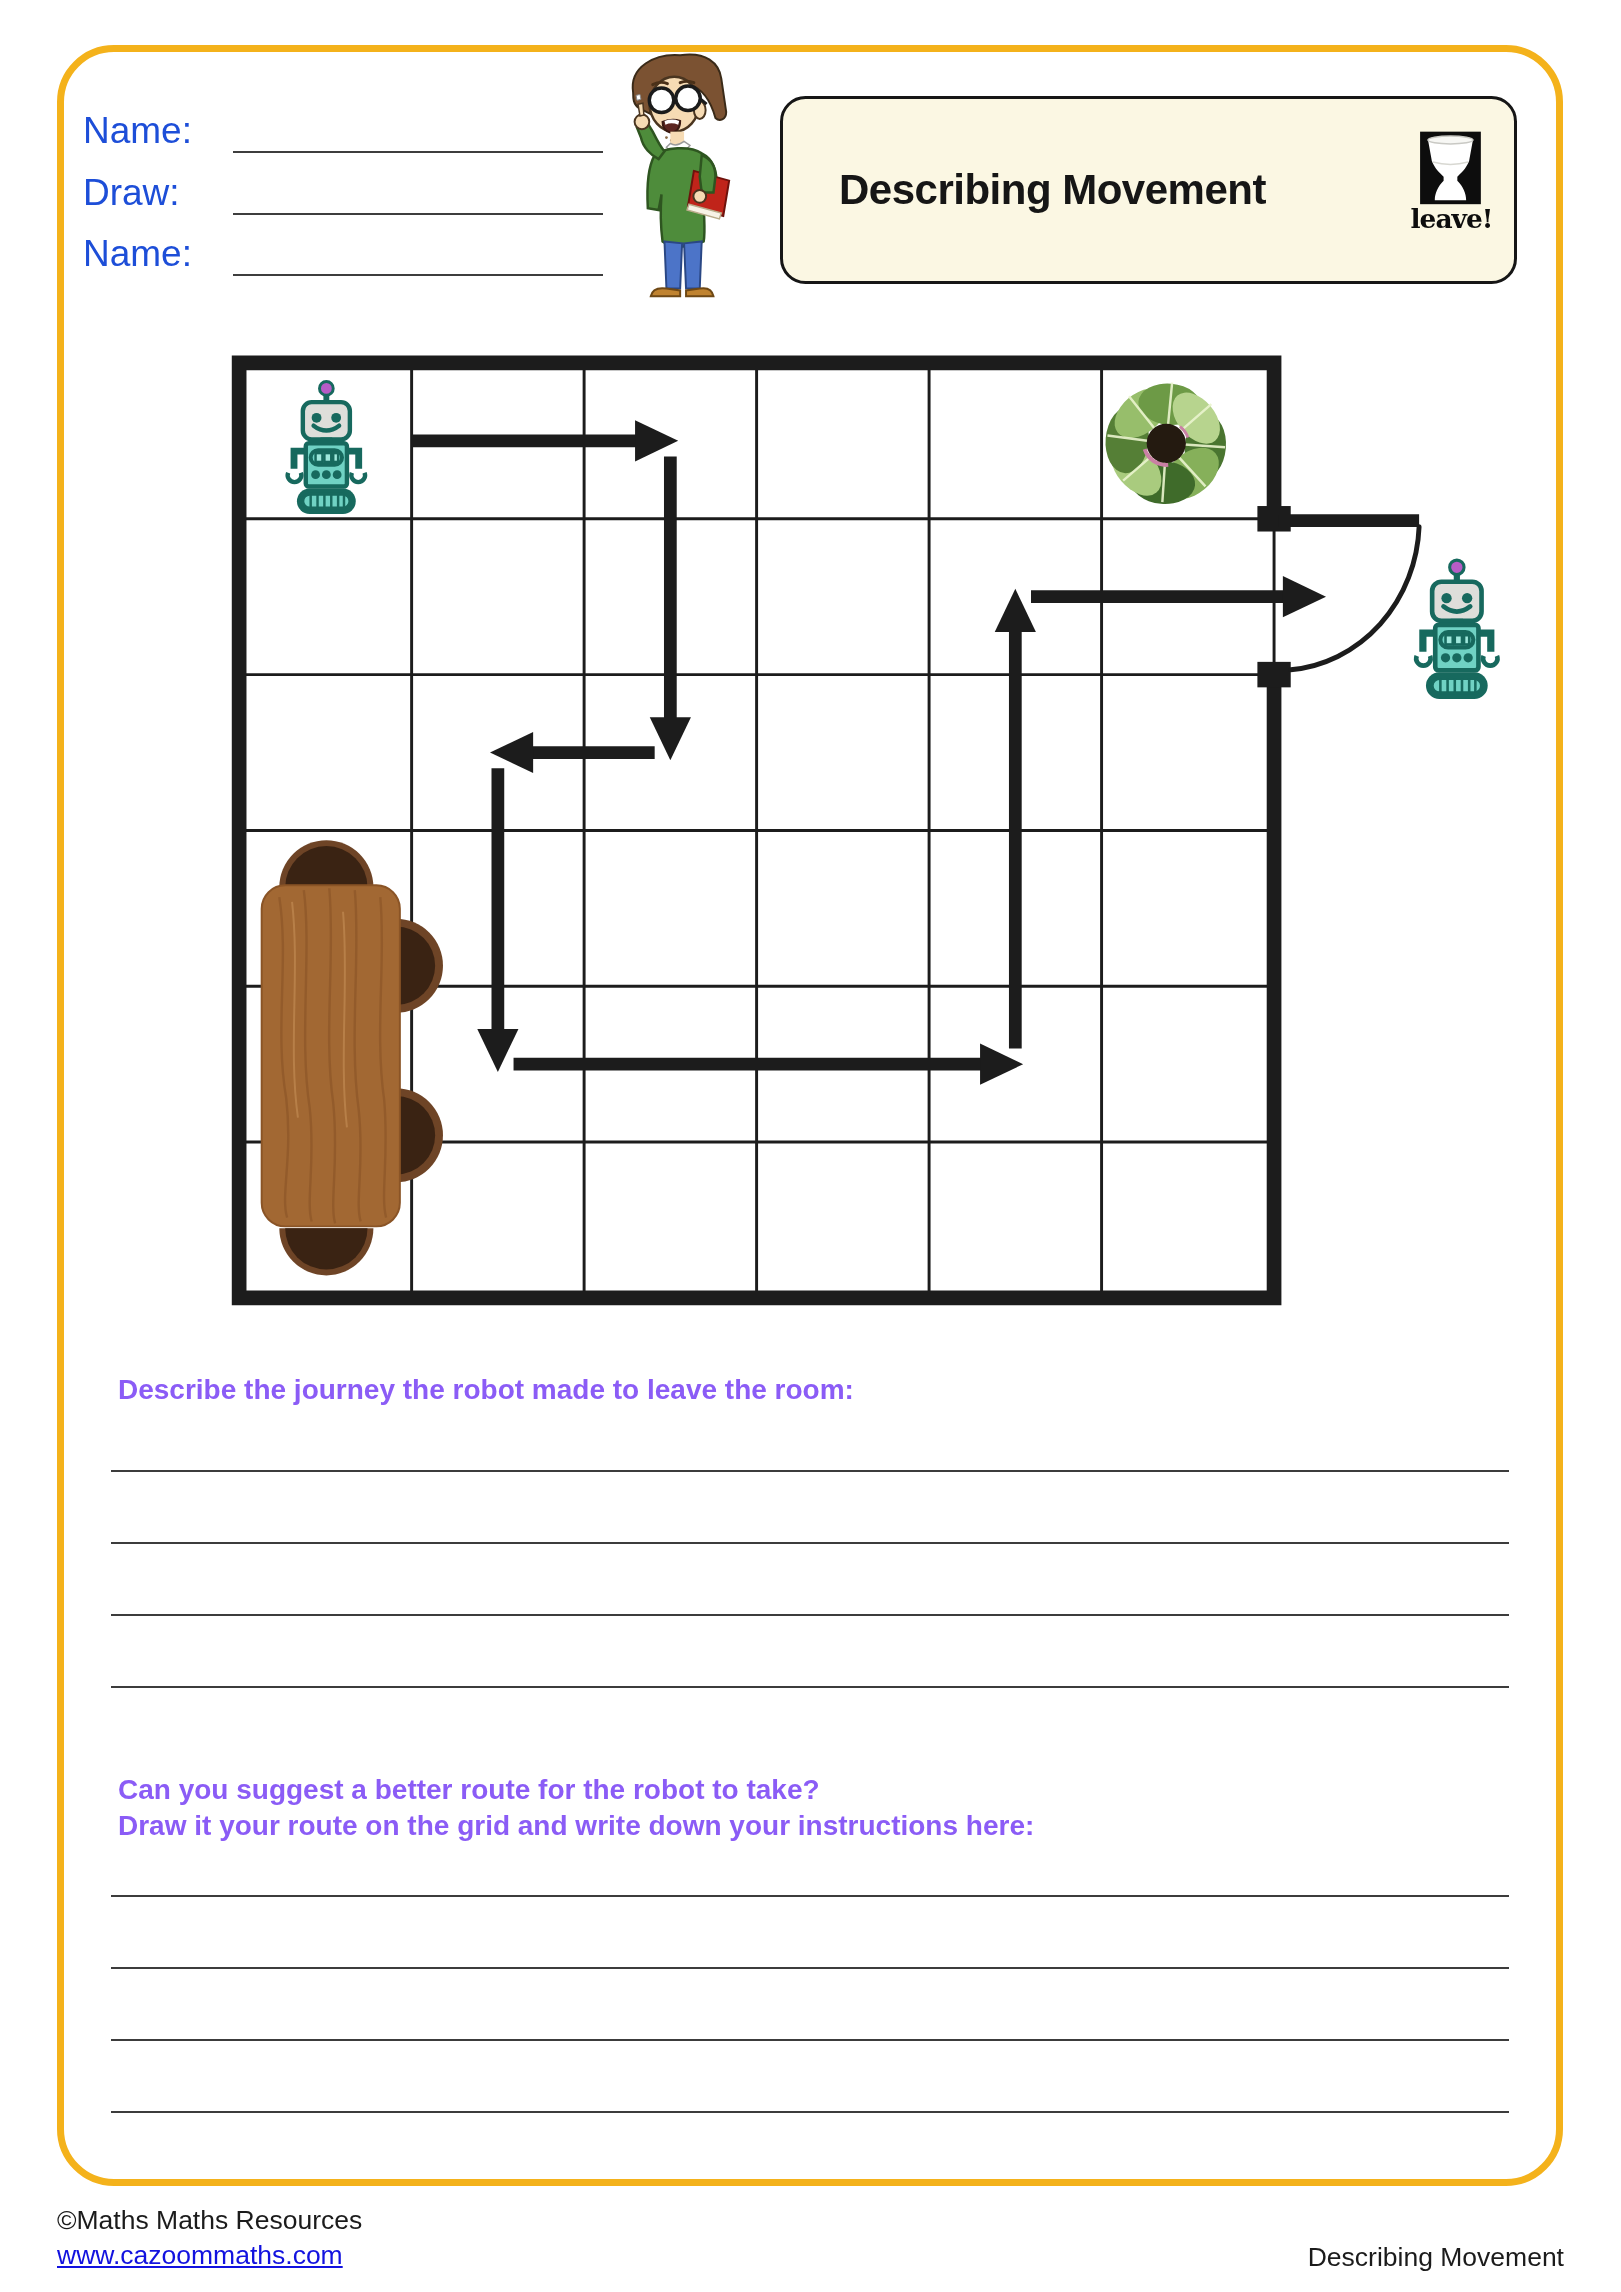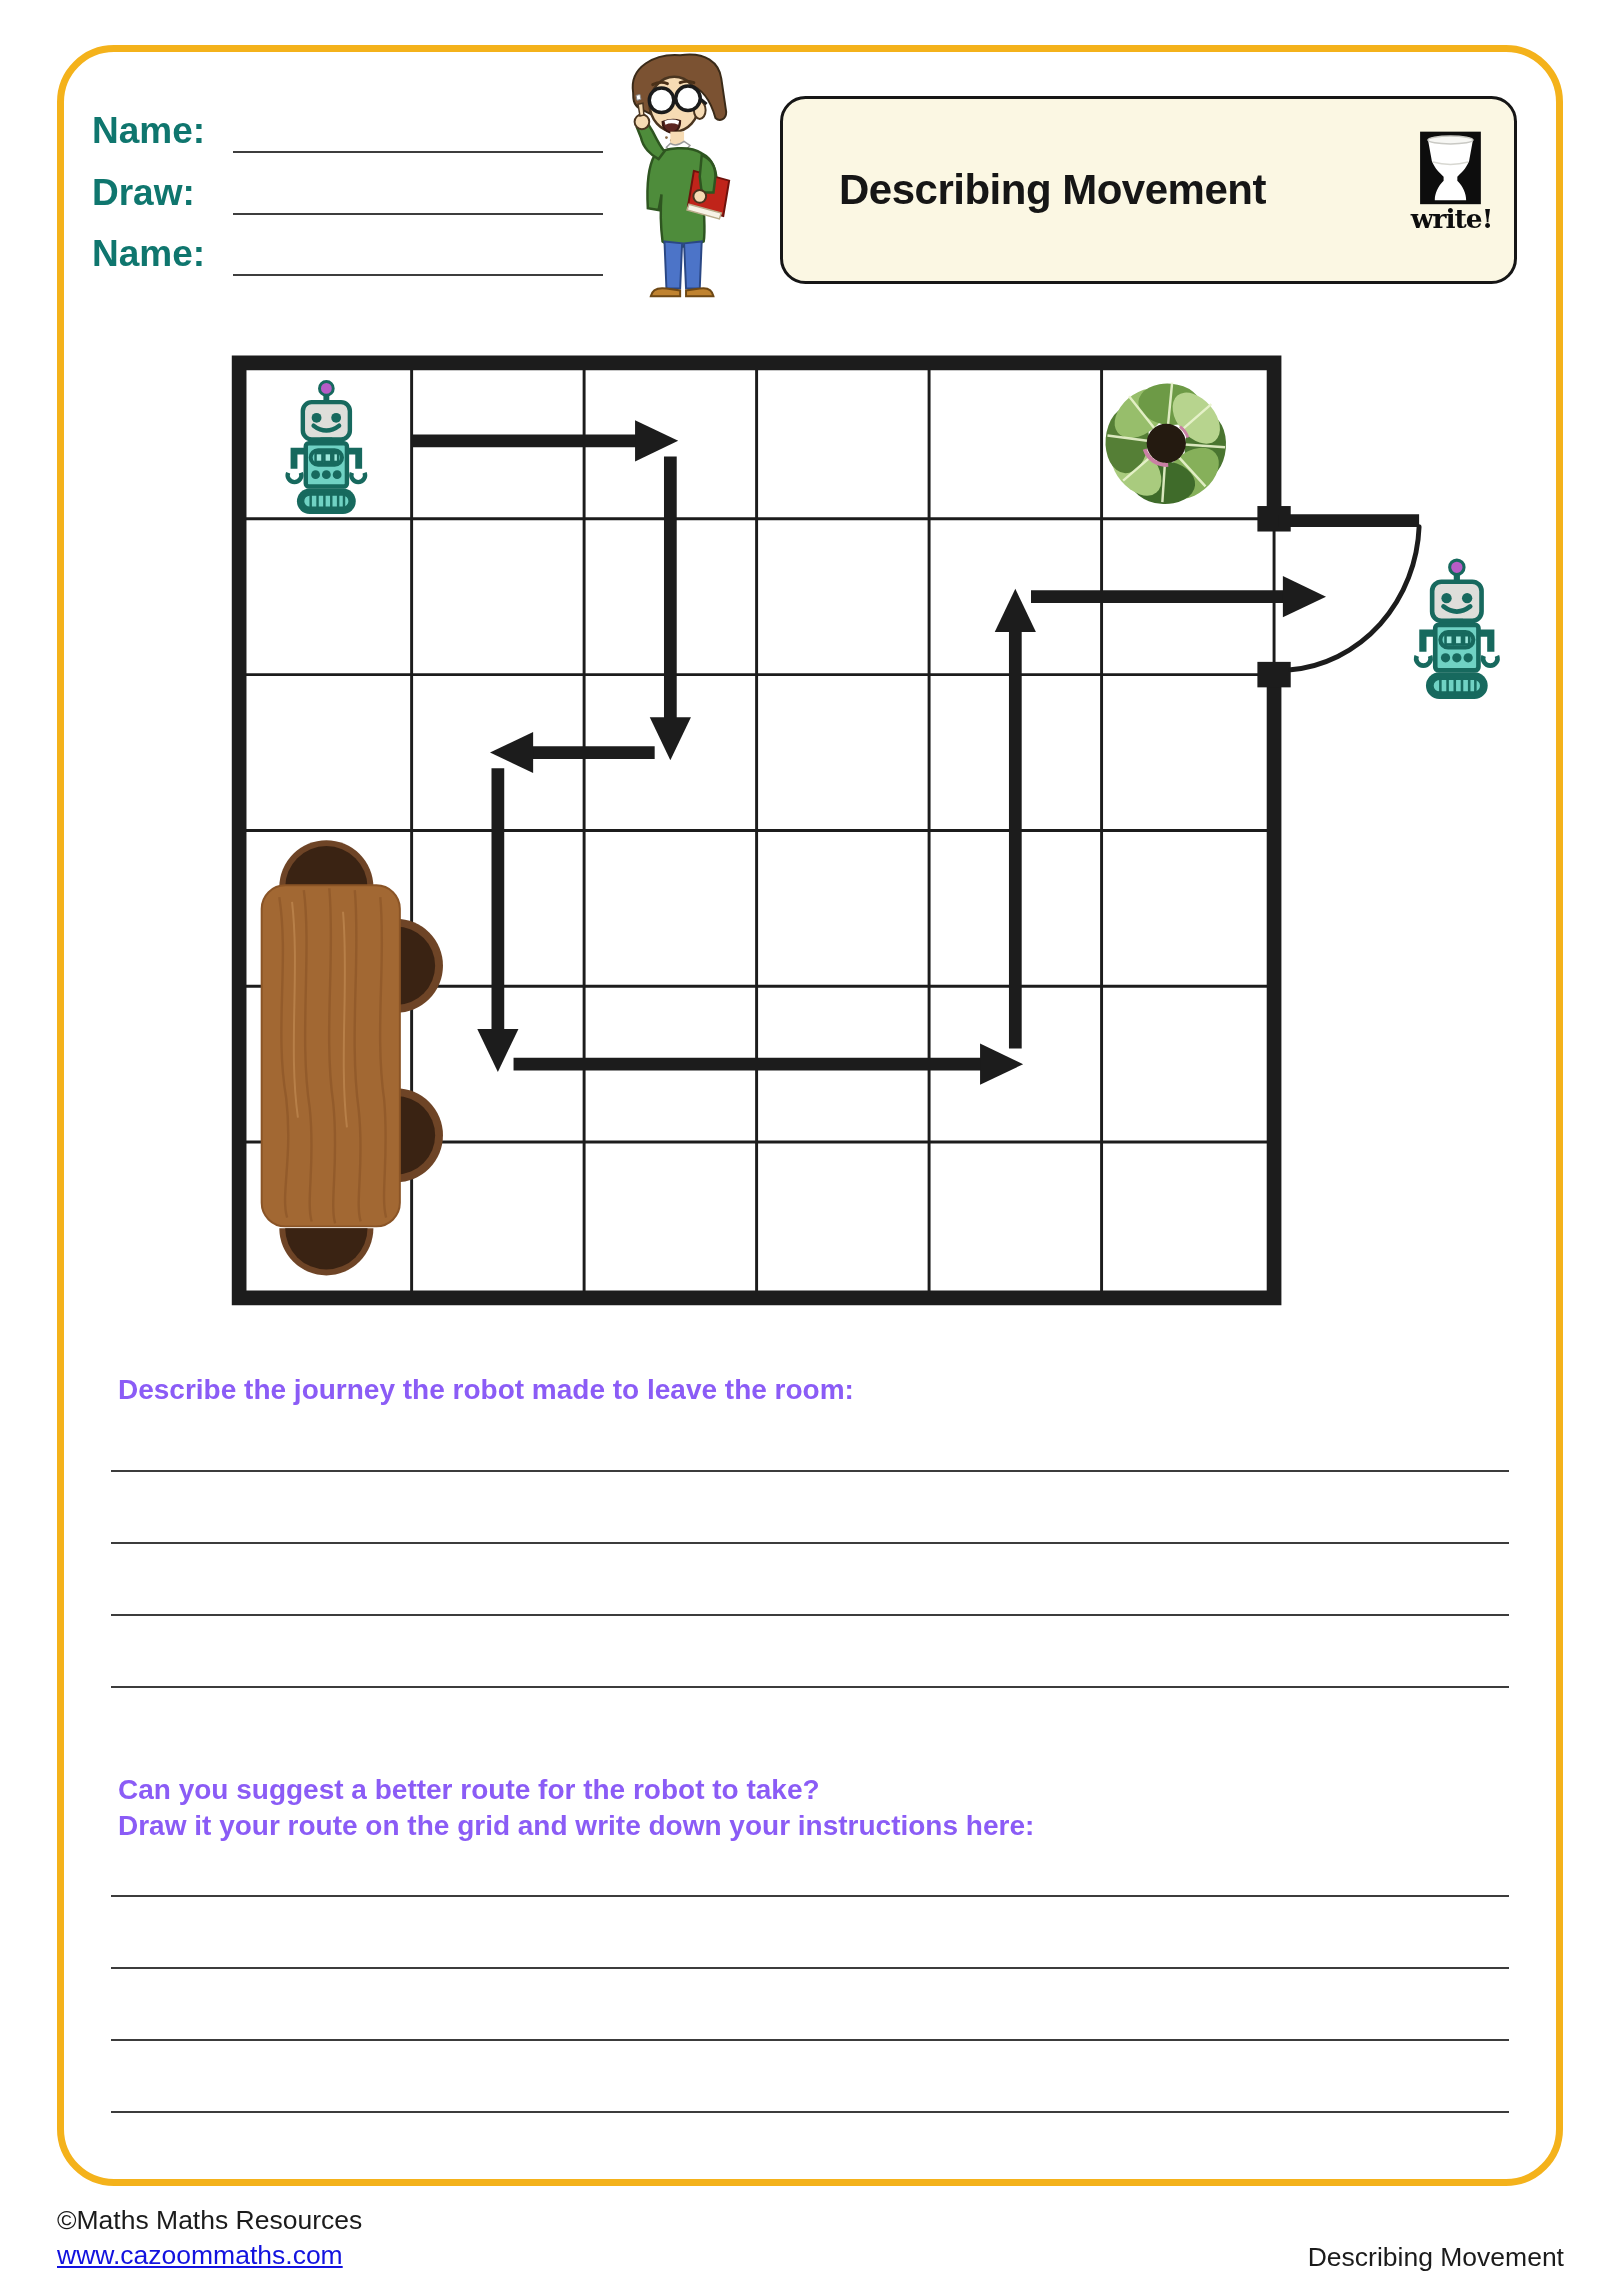--- a/index.html
+++ b/index.html
@@ -5,21 +5,21 @@
   :root{
     --accent:#F4B21B; --ink:#1C1C1C; --link:#1212DF; --cream:#FBF7E3;
     --teal-l:#70D2C4; --teal-d:#17695E; --wood:#A26833;
   }
   html,body{margin:0;padding:0;}
   body{width:1621px;height:2293px;background:#fff;font-family:"Liberation Sans",sans-serif;color:var(--ink);}
   .page{position:relative;width:1621px;height:2293px;overflow:hidden;}
   .page-border{position:absolute;left:57px;top:45px;width:1492px;height:2127px;
     border:7.8px solid var(--accent);border-radius:57px;}
   
-  .field-label{position:absolute;left:92px;font-size:37px;font-weight:bold;color:#0f766e;}
+  .field-label{position:absolute;left:83px;font-size:37px;font-weight:normal;color:#1d4ed8;}
   .field-line{position:absolute;left:233px;width:370px;border-top:2.9px solid #3e3e3e;height:0;}
   .title-box{position:absolute;left:780px;top:96px;width:737px;height:188px;background:var(--cream);
     border:3.9px solid #161616;border-radius:25.5px;box-sizing:border-box;}
   .title-text{position:absolute;left:839px;top:96px;height:188px;width:549px;display:flex;align-items:center;
     font-size:42px;font-weight:bold;letter-spacing:-0.5px;color:#161616;}
   .logo-word{position:absolute;left:1390px;top:203px;width:123px;text-align:center;
     font-family:"DejaVu Serif",serif;font-weight:bold;font-size:26.5px;color:#0d0d0d;letter-spacing:-1px;}
   
   .prompt{position:absolute;left:118px;font-size:28px;font-weight:bold;color:#8b5cf6;line-height:36px;}
   .answer-block{position:absolute;left:111px;width:1398px;}
@@ -38,21 +38,21 @@
 
   <div class="field-label" style="top:110px">Name:</div>
   <div class="field-line" style="top:151px"></div>
   <div class="field-label" style="top:172px">Draw:</div>
   <div class="field-line" style="top:213px"></div>
   <div class="field-label" style="top:233px">Name:</div>
   <div class="field-line" style="top:274px"></div>
 
   <div class="title-box"></div>
   <div class="title-text">Describing Movement</div>
-  <div class="logo-word">write!</div>
+  <div class="logo-word">leave!</div>
 
   <svg class="scene" width="1621" height="2293" viewBox="0 0 1654 2339">
     <defs>
       <g id="robot">
         <rect x="47" y="12" width="6" height="18" fill="#17695E"></rect>
         <circle cx="50" cy="10" r="7" fill="#B65CC6" stroke="#17695E" stroke-width="3"></circle>
         <rect x="26" y="24" width="48" height="38" rx="9" fill="#DEDEDA" stroke="#17695E" stroke-width="4.5"></rect>
         <circle cx="40" cy="40" r="5" fill="#17695E"></circle>
         <circle cx="60" cy="40" r="5" fill="#17695E"></circle>
         <path d="M 37 48 Q 50 58 63 48" fill="none" stroke="#17695E" stroke-width="4.5" stroke-linecap="round"></path>

